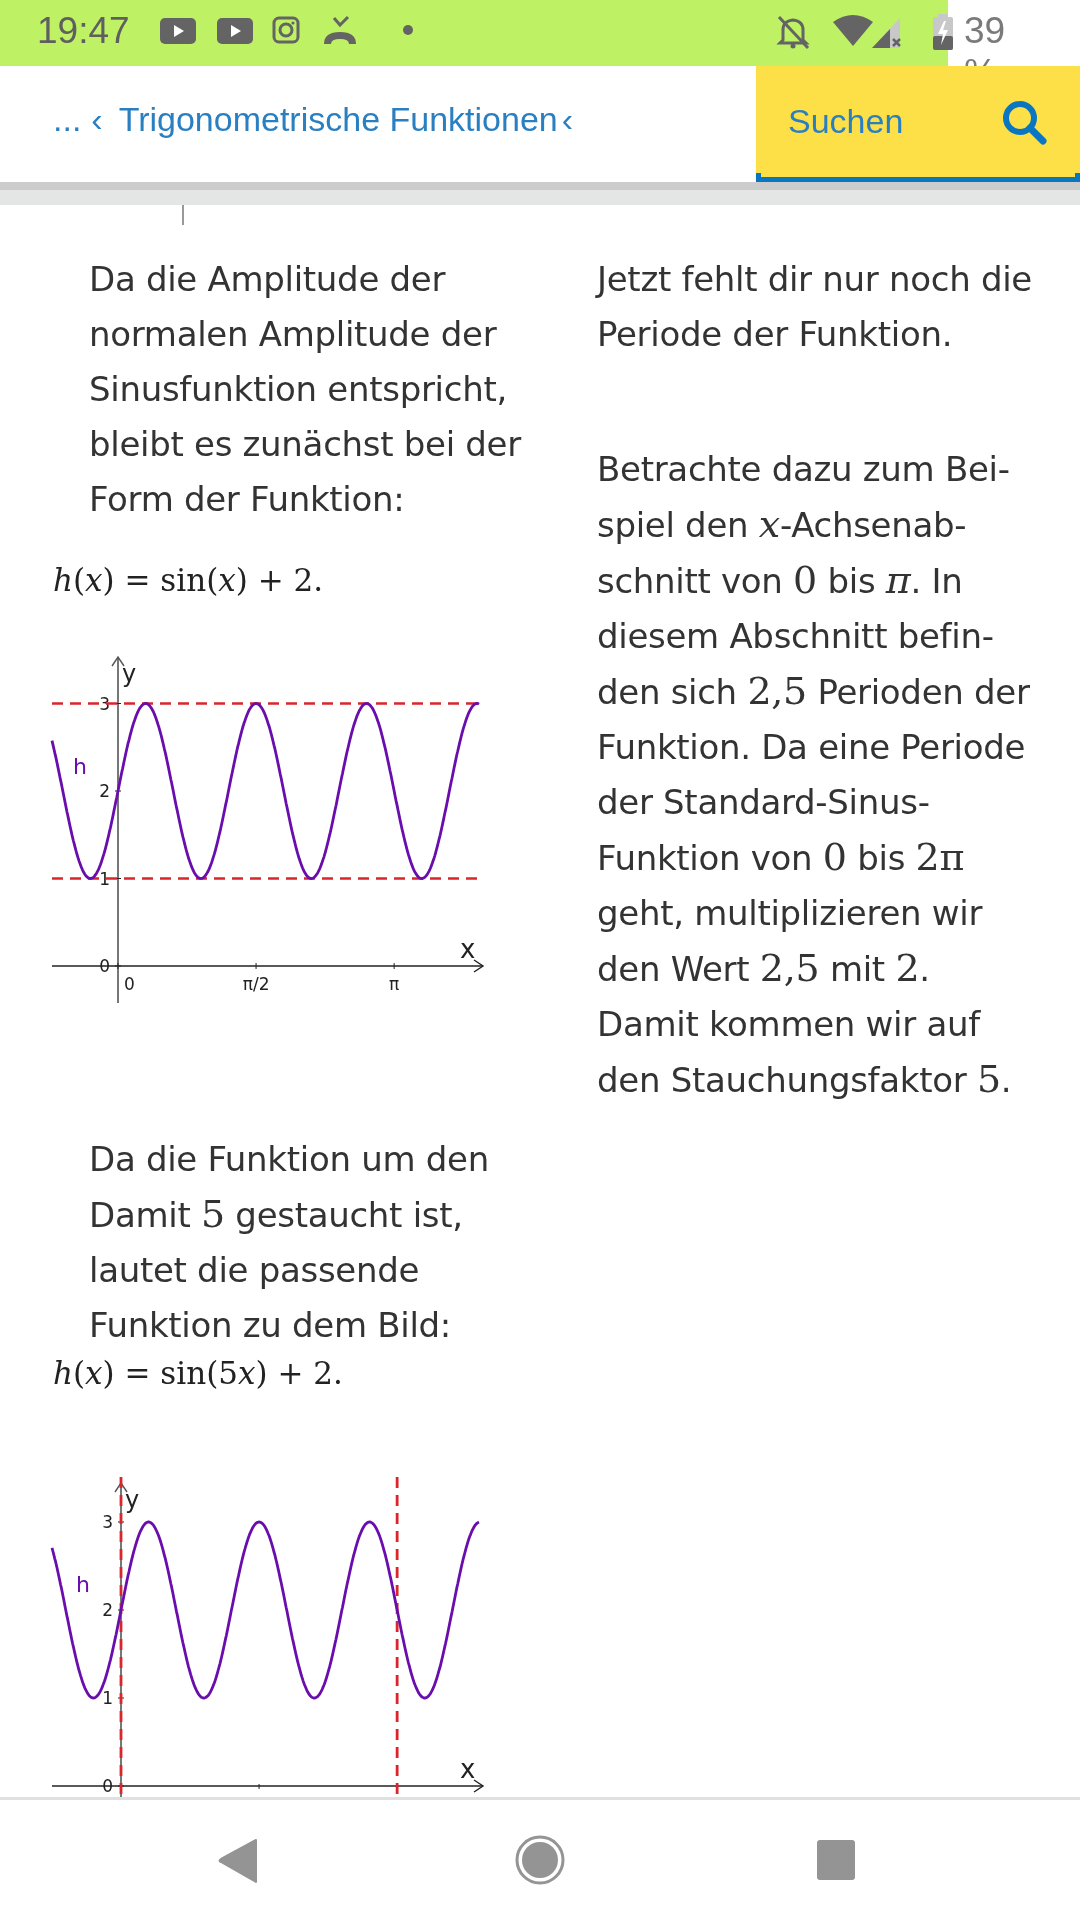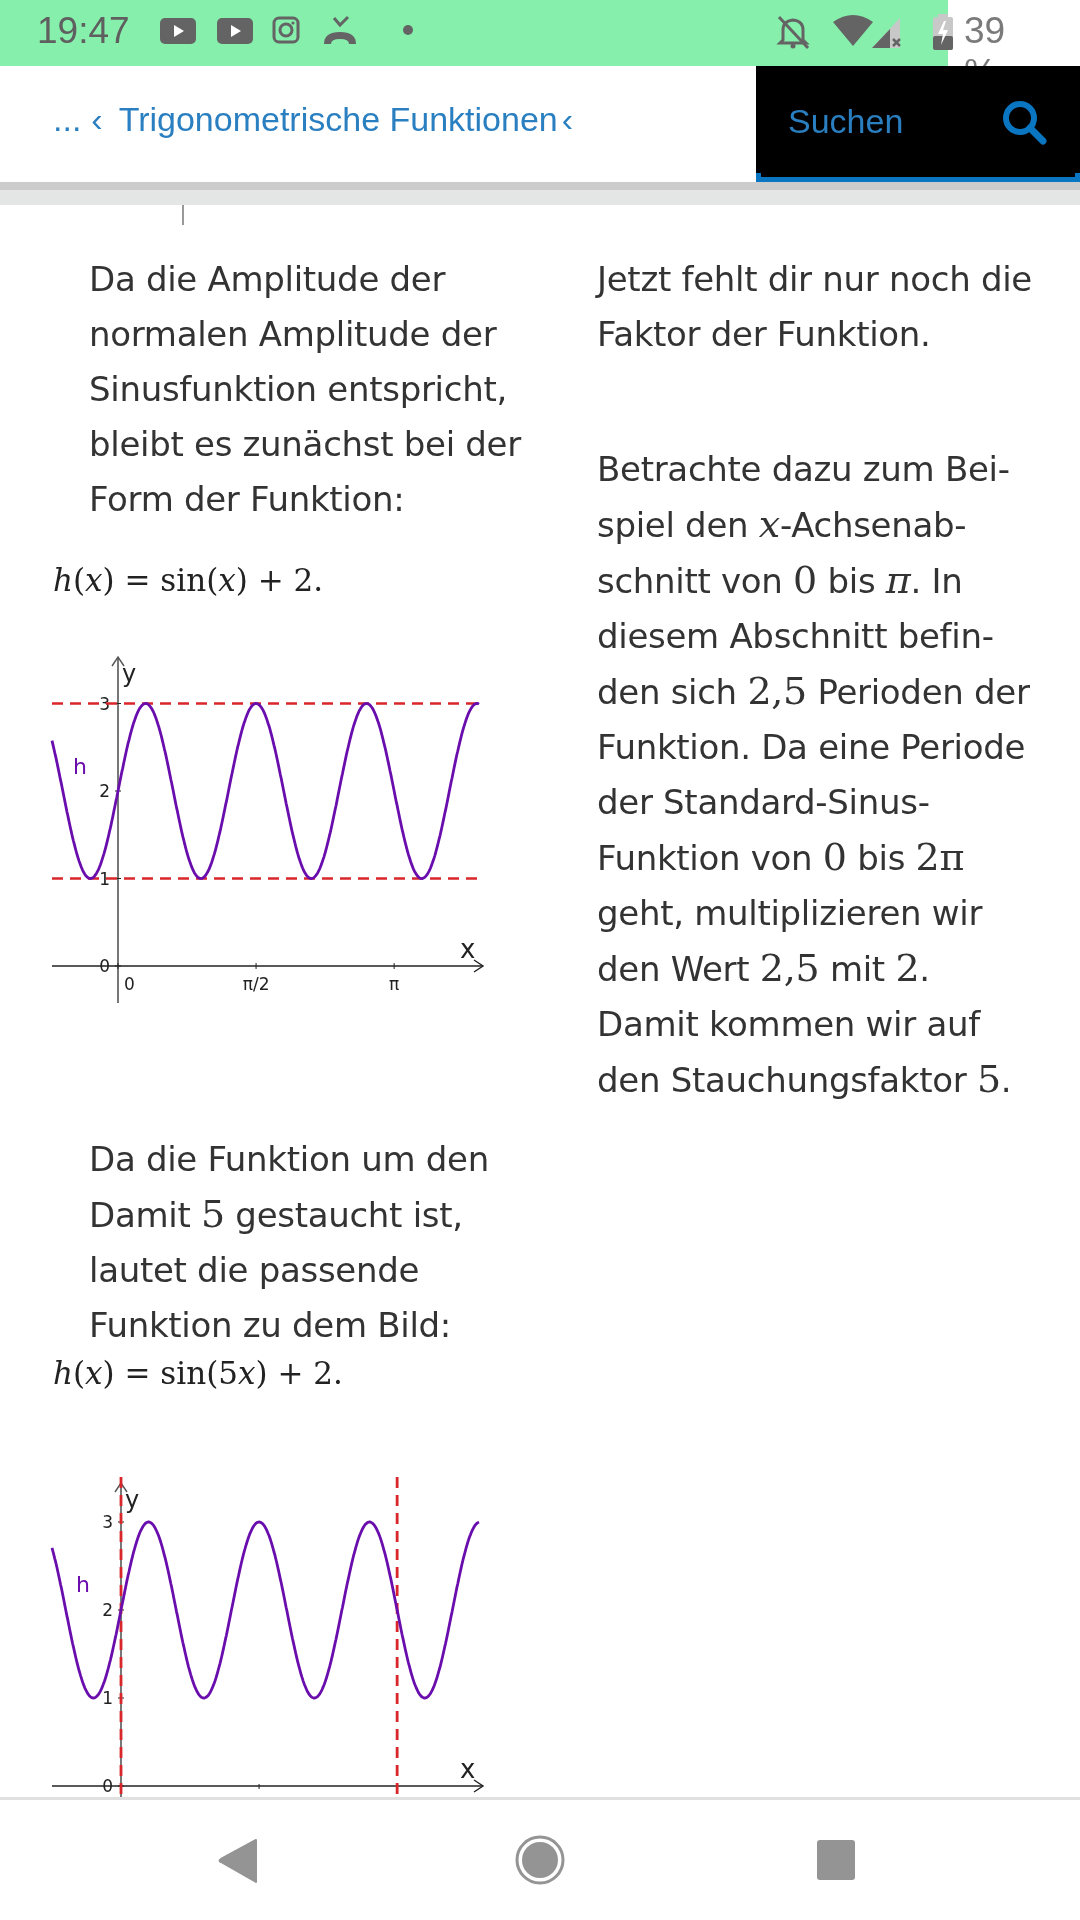--- a/index.html
+++ b/index.html
@@ -1,29 +1,29 @@
 <!DOCTYPE html>
 <html><head>
 <meta charset="utf-8">
 <style>
   * { box-sizing: border-box; margin: 0; padding: 0; }
   html, body { width: 1080px; height: 1920px; background: #ffffff; overflow: hidden; }
   body { position: relative; font-family: "DejaVu Sans", sans-serif; color: #333333; }
 
   
-  .statusbar { position: absolute; left: 0; top: 0; width: 948px; height: 66px; background: #86efac; }
+  .statusbar { position: absolute; left: 0; top: 0; width: 948px; height: 66px; background: #bef264; }
   .sb-time { position: absolute; left: 37px; top: 10px; font-size: 37px; color: #5f5f5f; font-family: "Liberation Sans", sans-serif; }
   .sb-icon { position: absolute; top: 14px; }
   .sb-batt-text { position: absolute; left: 964px; top: 10px; font-size: 37px; color: #7a7a7a; font-family: "Liberation Sans", sans-serif; }
 
   
   .header { position: absolute; left: 0; top: 66px; width: 1080px; height: 116px; background: #ffffff; }
   .breadcrumb { position: absolute; left: 53px; top: 34px; font-size: 34px; color: #2a7fc1; font-family: "Liberation Sans", sans-serif; display: flex; align-items: center; white-space: nowrap; }
   .breadcrumb span { margin-right: 10px; }
-  .search-box { position: absolute; left: 756px; top: 0; width: 324px; height: 116px; background: #000000; }
+  .search-box { position: absolute; left: 756px; top: 0; width: 324px; height: 116px; background: #fde047; }
   .search-box .underline { position: absolute; left: 0; bottom: 0; width: 324px; height: 9px; border: 5px solid #0a76c1; border-top: none; }
   .search-label { position: absolute; left: 32px; top: 36px; font-size: 34px; color: #2a7fc1; font-family: "Liberation Sans", sans-serif; }
   .search-icon { position: absolute; left: 244px; top: 32px; }
   .header-shadow { position: absolute; left: 0; top: 182px; width: 1080px; height: 8px; background: #cccccc; }
   .header-shadow2 { position: absolute; left: 0; top: 190px; width: 1080px; height: 15px; background: #e4e5e5; }
 
   
   .content { position: absolute; left: 0; top: 205px; width: 1080px; height: 1592px; overflow: hidden; }
   .col-left { position: absolute; left: 53px; top: 0; width: 440px; }
   .col-right { position: absolute; left: 561px; top: 0; width: 450px; }
@@ -126,21 +126,21 @@
       <span>Da die Funktion um den Damit</span>
       <span class="mn">5</span>
       <span>gestaucht ist, lautet die passende Funktion zu dem Bild:</span>
     </p>
     <div class="math" style="position:absolute;top:1150px;white-space:nowrap">
       <span class="mi">h</span>(<span class="mi">x</span>) = sin(5<span class="mi">x</span>) + 2.
     </div>
   </div>
 
   <div class="col-right">
-    <p class="p" style="position:absolute;top:47px;width:440px">Jetzt fehlt dir nur noch die Faktor der Funktion.</p>
+    <p class="p" style="position:absolute;top:47px;width:440px">Jetzt fehlt dir nur noch die Periode der Funktion.</p>
     <p class="p" id="para-right-2" style="position:absolute;top:237px;width:440px"><span>Betrachte dazu zum Bei­spiel den </span><span class="mi mn">x</span><span>-Achsenab­schnitt von </span><span class="mn">0</span><span> bis </span><span class="mi mn">π</span><span>. In diesem Abschnitt befin­den sich </span><span class="mn">2,5</span><span> Perioden der Funktion. Da eine Periode der Standard-Sinus-Funktion von </span><span class="mn">0</span><span> bis </span><span class="mn">2π</span><span> geht, multiplizieren wir den Wert </span><span class="mn">2,5</span><span> mit </span><span class="mn">2</span><span>. Damit kommen wir auf den Stauchungsfaktor </span><span class="mn">5</span><span>.</span></p>
   </div>
 </div>
 
 <svg style="position:absolute;left:0;top:205px" width="540" height="1592" viewBox="0 205 540 1592">
   <g id="graph1">
       <line x1="52" y1="966" x2="483" y2="966" stroke="#222" stroke-width="1.6"></line>
       <path d="M474 960 L483 966 L474 972" fill="none" stroke="#222" stroke-width="1.4"></path>
       <line x1="118" y1="1003" x2="118" y2="657" stroke="#555" stroke-width="1.6"></line>
       <path d="M112 666 L118 657 L124 666" fill="none" stroke="#555" stroke-width="1.4"></path>

